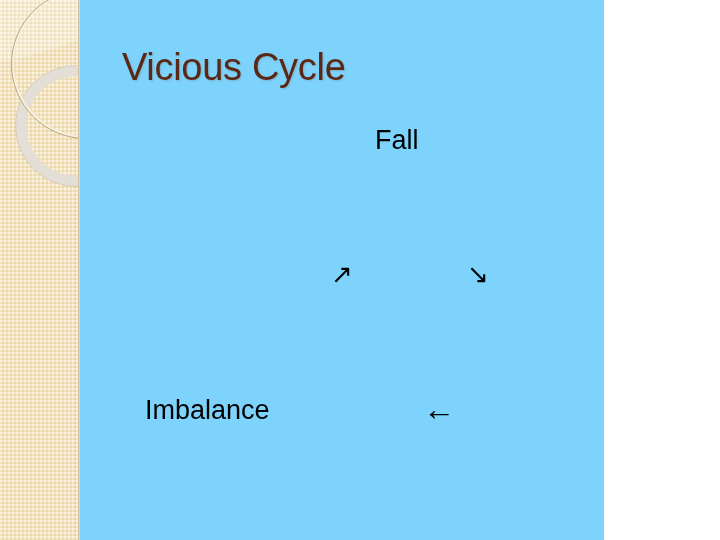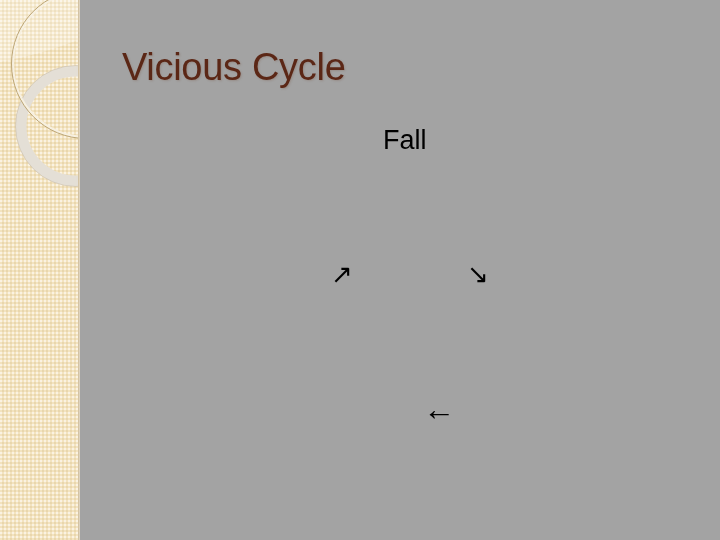--- a/index.html
+++ b/index.html
@@ -2,24 +2,24 @@
 <html><head>
   <meta charset="utf-8">
   <style>
     html, body {
       margin: 0;
       padding: 0;
       background: #ffffff;
     }
     .slide {
       position: relative;
-      width: 720px;
+      width: 604px;
       height: 540px;
       overflow: hidden;
-      background: #a3a3a3;
+      background: #7dd3fc;
       font-family: "Liberation Sans", sans-serif;
     }
     .side-strip {
       position: absolute;
       left: 0;
       top: 0;
       width: 78px;
       height: 540px;
       background-color: #f3e3bf;
       background-image:
@@ -59,21 +59,21 @@
       font-size: 27px;
       white-space: nowrap;
       line-height: 1;
     }
     .arrow {
       position: absolute;
       color: #000000;
       line-height: 1;
       white-space: nowrap;
     }
-    .node-fall { left: 383px; top: 127px; }
+    .node-fall { left: 375px; top: 127px; }
     .node-imbalance { left: 145px; top: 397px; }
     .node-inactive { left: 570px; top: 397px; }
     .arrow-up-right { left: 331px; top: 261px; font-size: 26px; font-family: "DejaVu Sans", sans-serif; }
     .arrow-down-right { left: 467px; top: 261px; font-size: 26px; font-family: "DejaVu Sans", sans-serif; }
     .arrow-left { left: 423px; top: 393px; font-size: 32px; font-family: "Liberation Serif", serif; }
   </style>
 </head>
 <body>
 
 <div class="slide">
@@ -89,14 +89,15 @@
       <circle cx="86" cy="64" r="74.5" fill="none" stroke="#bda676" stroke-width="1"></circle>
     </svg>
   </div>
   <div class="side-edge"></div>
 
   <h1 class="title">Vicious Cycle</h1>
 
   <div class="node node-fall">Fall</div>
   <div class="arrow arrow-up-right">↗</div>
   <div class="arrow arrow-down-right">↘</div>
+  <div class="node node-imbalance">Imbalance</div>
   <div class="arrow arrow-left">←</div>
 </div>
 
 </body></html>

